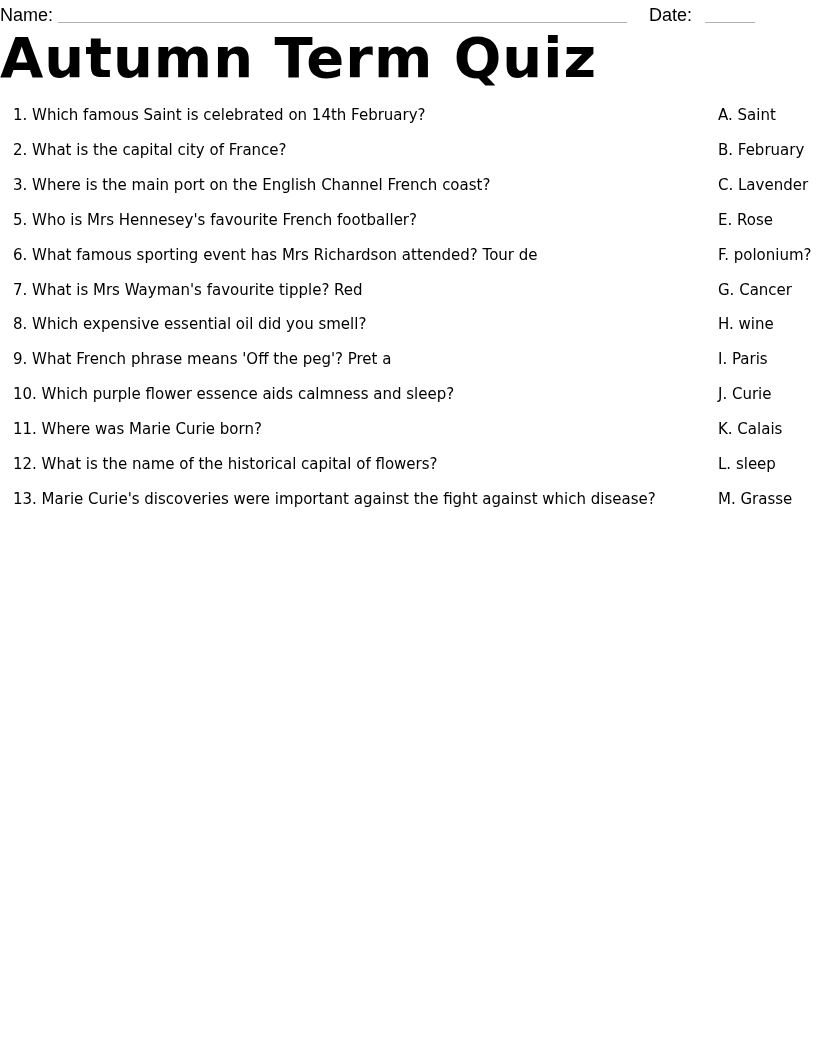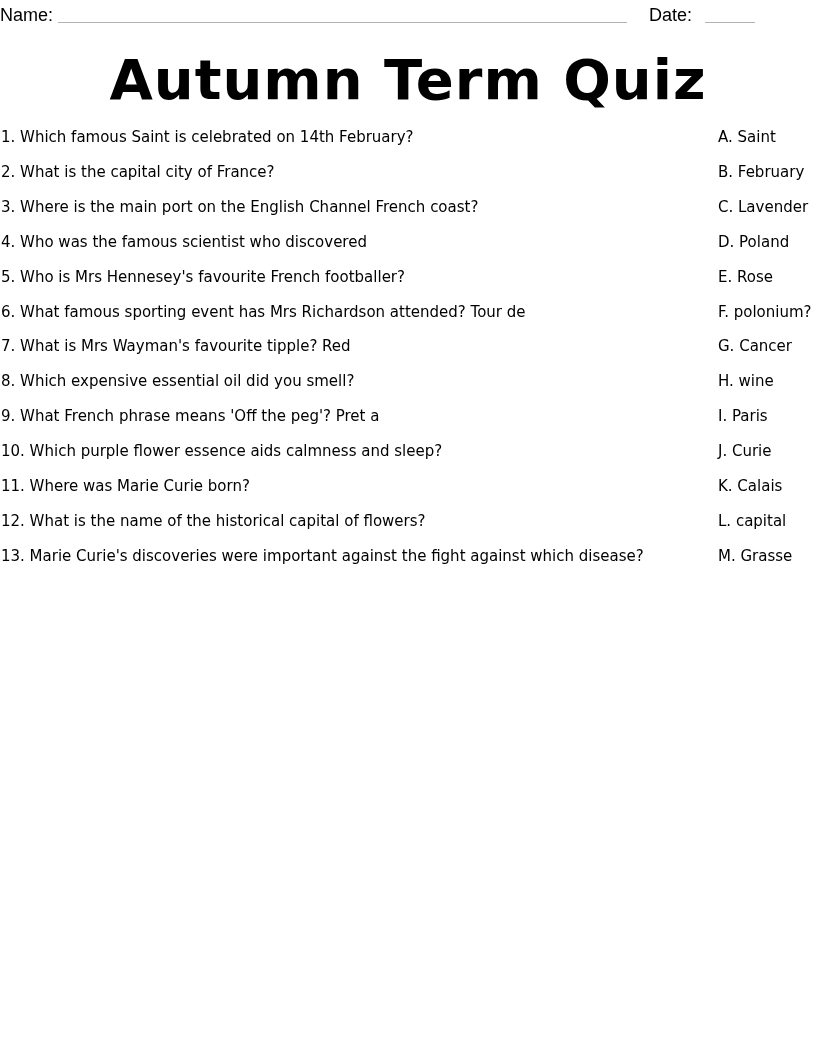--- a/index.html
+++ b/index.html
@@ -35,41 +35,40 @@
     display: inline-block;
     border-bottom: 1.5px solid #b2b2b2;
     height: 1px;
     margin-bottom: 3px;
   }
   .name-line { width: 569px; margin-left: 5px; }
   .date-label { margin-left: 22px; }
   .date-line { width: 50px; margin-left: 13px; }
   
   .title {
-    margin-top: 22px;
+    margin-top: 0;
     height: 64px;
-    text-align: center;
     font-size: 56px;
     line-height: 64px;
     font-weight: bold;
     letter-spacing: 1px;
     white-space: nowrap;
   }
   
   .quiz {
     margin-top: 8px;
   }
   .row {
     display: flex;
     align-items: center;
     height: 34.85px;
   }
   .question {
     flex: 1 1 auto;
-    padding-left: 1px;
+    padding-left: 13px;
     font-size: 15px;
     white-space: nowrap;
     overflow: hidden;
   }
   .answer {
     flex: 0 0 98px;
     width: 98px;
     font-size: 15px;
     white-space: nowrap;
   }
@@ -95,24 +94,20 @@
       </div>
       <div class="row">
         <span class="question">2. What is the capital city of France?</span>
         <span class="answer">B. February</span>
       </div>
       <div class="row">
         <span class="question">3. Where is the main port on the English Channel French coast?</span>
         <span class="answer">C. Lavender</span>
       </div>
       <div class="row">
-        <span class="question">4. Who was the famous scientist who discovered</span>
-        <span class="answer">D. Poland</span>
-      </div>
-      <div class="row">
         <span class="question">5. Who is Mrs Hennesey's favourite French footballer?</span>
         <span class="answer">E. Rose</span>
       </div>
       <div class="row">
         <span class="question">6. What famous sporting event has Mrs Richardson attended? Tour de</span>
         <span class="answer">F. polonium?</span>
       </div>
       <div class="row">
         <span class="question">7. What is Mrs Wayman's favourite tipple? Red</span>
         <span class="answer">G. Cancer</span>
@@ -128,21 +123,21 @@
       <div class="row">
         <span class="question">10. Which purple flower essence aids calmness and sleep?</span>
         <span class="answer">J. Curie</span>
       </div>
       <div class="row">
         <span class="question">11. Where was Marie Curie born?</span>
         <span class="answer">K. Calais</span>
       </div>
       <div class="row">
         <span class="question">12. What is the name of the historical capital of flowers?</span>
-        <span class="answer">L. capital</span>
+        <span class="answer">L. sleep</span>
       </div>
       <div class="row">
         <span class="question">13. Marie Curie's discoveries were important against the fight against which disease?</span>
         <span class="answer">M. Grasse</span>
       </div>
     </div>
 
 </div>
 
 </body></html>

